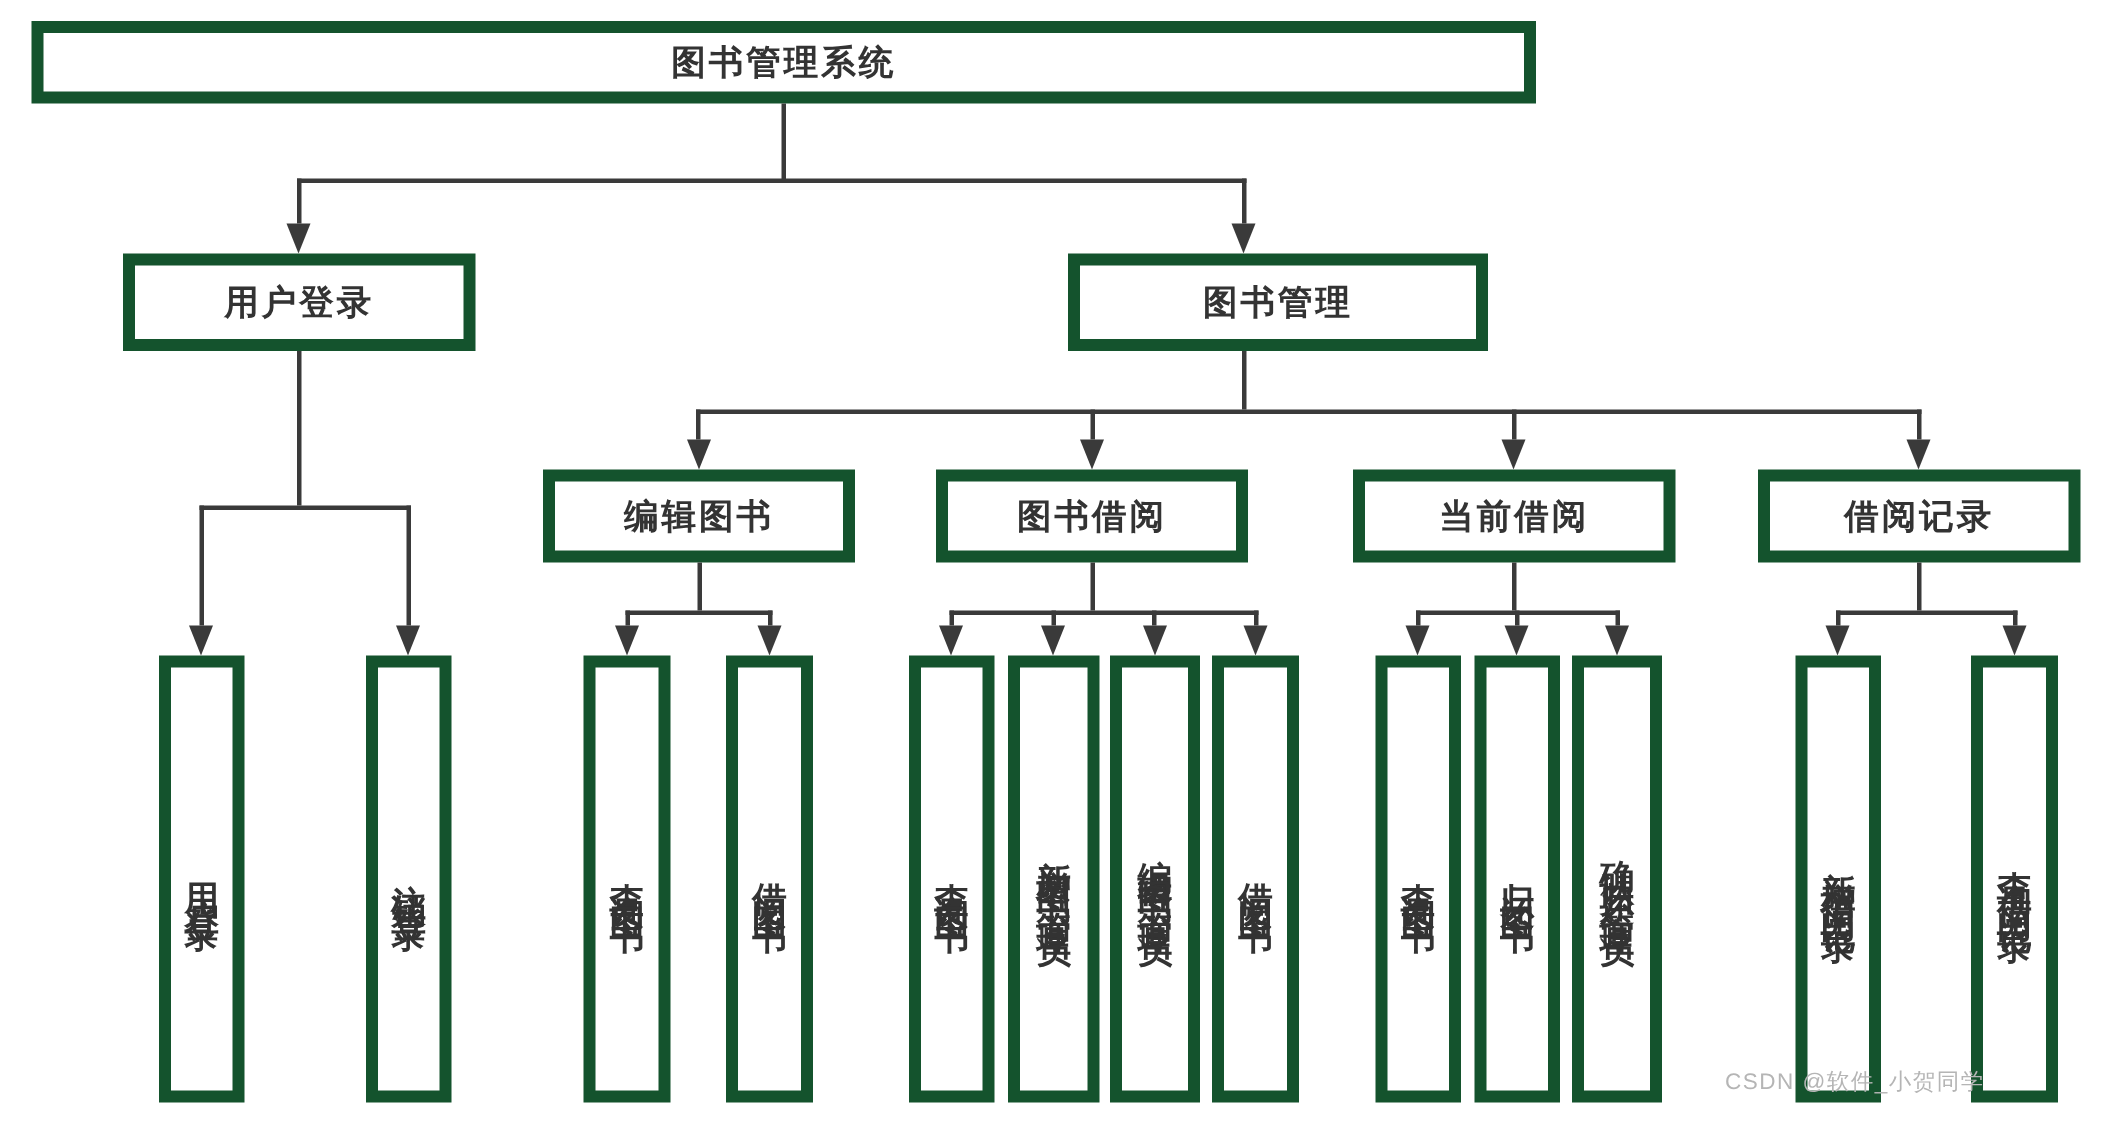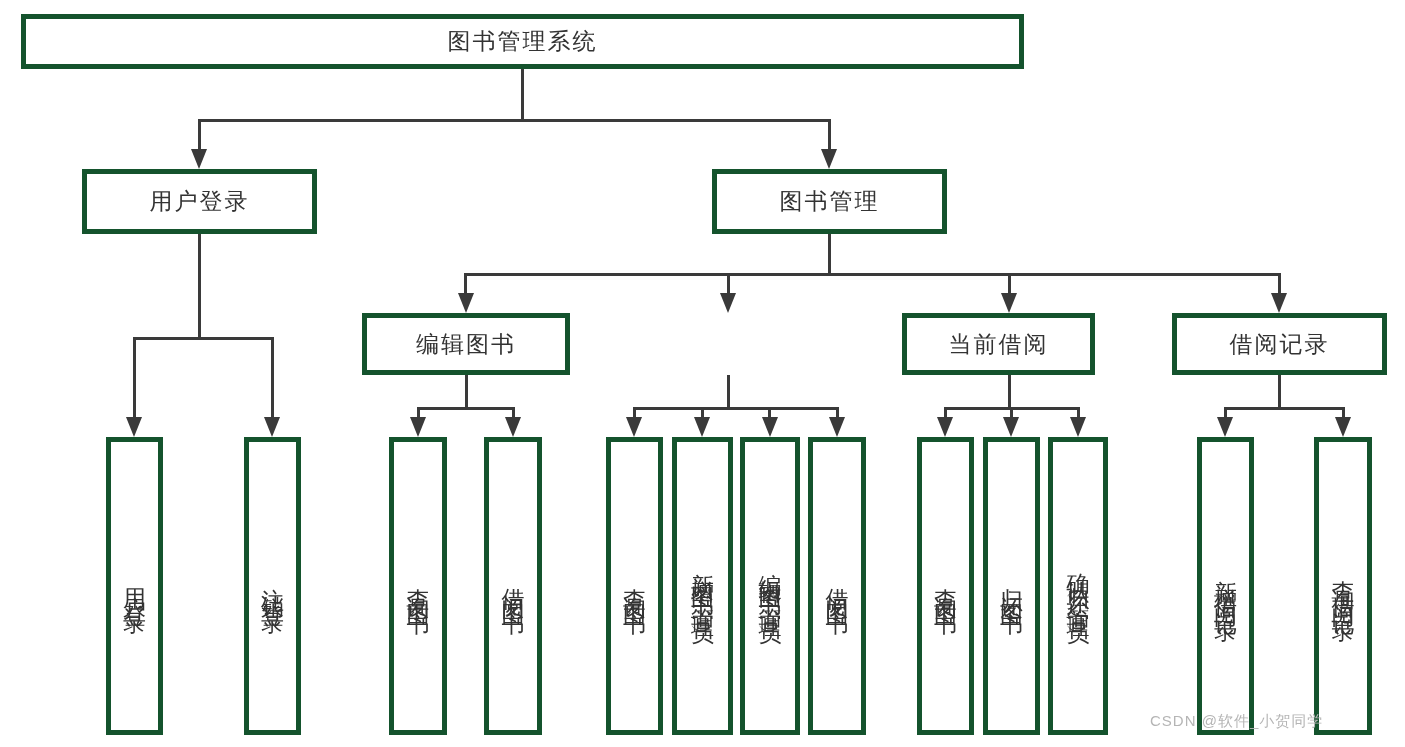--- a/index.html
+++ b/index.html
@@ -6,28 +6,29 @@
   .canvas{
     position:relative;
     width:1405px;height:747px;
     background:#fff;
     font-family:"Liberation Sans","DejaVu Sans",sans-serif;
     overflow:hidden;
   }
   .node{
     position:absolute;
     box-sizing:border-box;
-    border:5px solid #14532d;
+    border:8px solid #14532d;
     background:#fff;
     display:flex;
     align-items:center;
     justify-content:center;
     color:#333;
     font-size:23px;
     letter-spacing:2px;
+    font-weight:bold;
   }
   .node span{line-height:1;}
   .node.leaf span{
     writing-mode:vertical-rl;
     text-orientation:mixed;
     letter-spacing:8px;
     line-height:1;
   }
   .node.leaf.long span{letter-spacing:7px;}
   .vline{position:absolute;width:3px;background:#3a3a3a;}
@@ -52,28 +53,31 @@
 
 <div class="canvas">
 
   <div class="node" style="left:21px;top:14px;width:1003px;height:55px">
     <span>图书管理系统</span>
   </div>
 
   <div class="node" style="left:82px;top:169px;width:235px;height:65px">
     <span>用户登录</span>
   </div>
-  <div class="node" style="left:712px;top:169px;width:235px;height:65px">
+  <div class="node" style="left:712px;top:169px;width:280px;height:65px">
     <span>图书管理</span>
   </div>
 
   <div class="node" style="left:362px;top:313px;width:208px;height:62px">
     <span>编辑图书</span>
   </div>
-  <div class="node" style="left:902px;top:313px;width:193px;height:62px">
+  <div class="node" style="left:624px;top:313px;width:208px;height:62px">
+    <span>图书借阅</span>
+  </div>
+  <div class="node" style="left:902px;top:313px;width:215px;height:62px">
     <span>当前借阅</span>
   </div>
   <div class="node" style="left:1172px;top:313px;width:215px;height:62px">
     <span>借阅记录</span>
   </div>
 
   <div class="node leaf" style="left:106px;top:437px;width:57px;height:298px">
     <span>用户登录</span>
   </div>
   <div class="node leaf" style="left:244px;top:437px;width:57px;height:298px">

